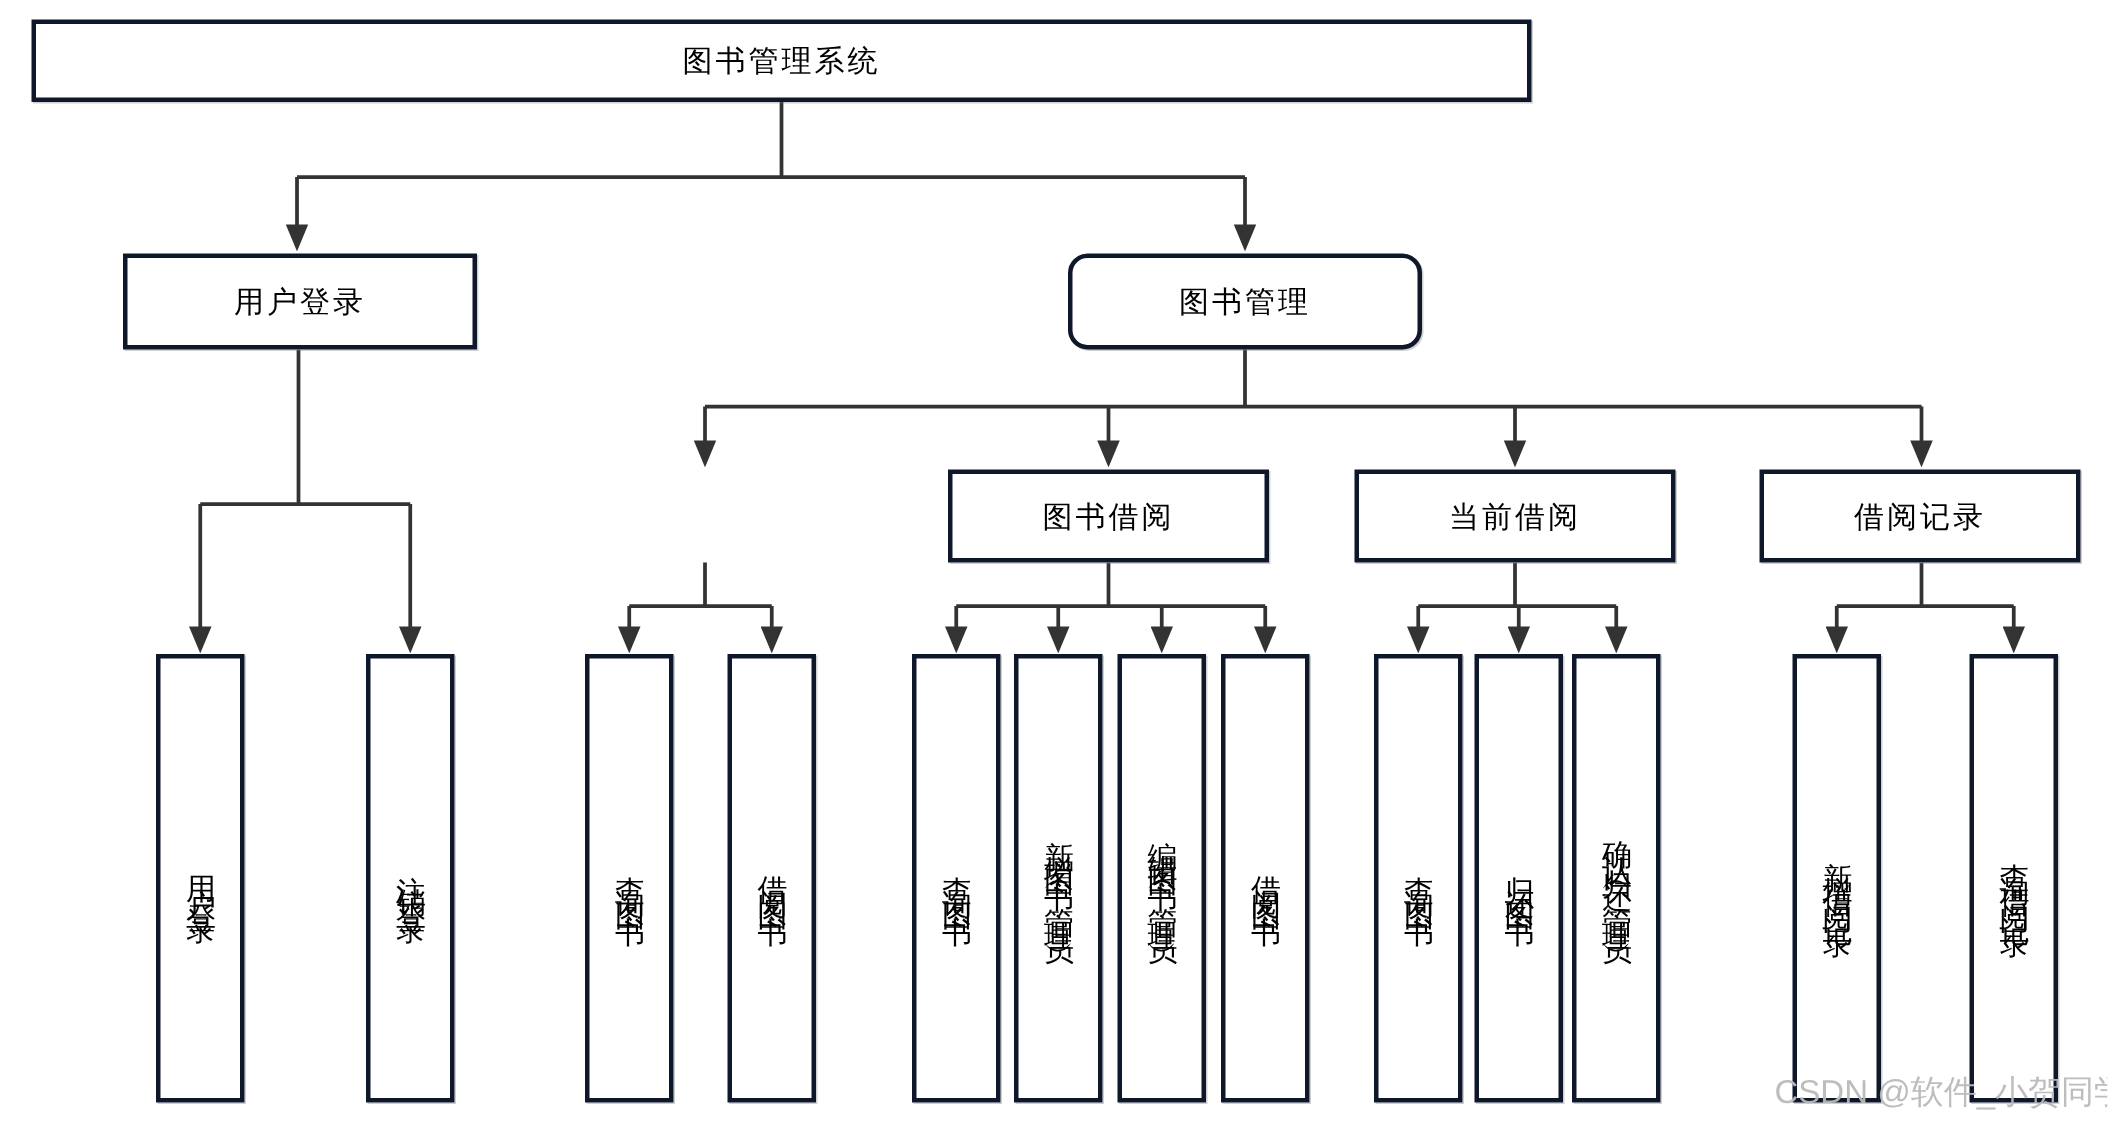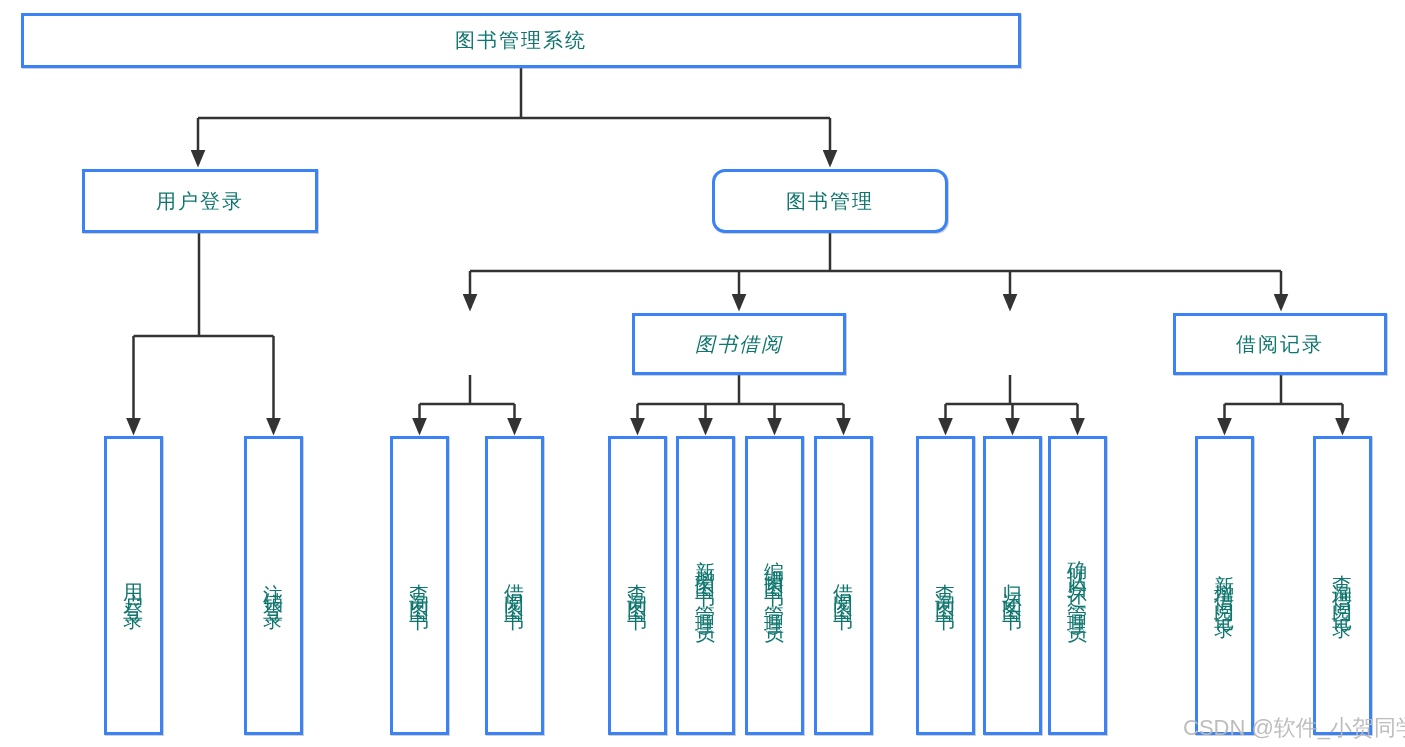--- a/index.html
+++ b/index.html
@@ -18,25 +18,25 @@
   .connectors {
     position: absolute;
     left: 0;
     top: 0;
     z-index: 1;
   }
   .box {
     position: absolute;
     box-sizing: border-box;
     background: #ffffff;
-    border: 3px solid #3b82f6;
+    border: 3px solid #0f172a;
     display: flex;
     align-items: center;
     justify-content: center;
-    color: #0f766e;
+    color: #000000;
     z-index: 2;
     box-shadow: 1px 1px 0 rgba(120,120,120,0.35);
   }
   .box .h-label {
     font-size: 20px;
     letter-spacing: 2px;
     white-space: nowrap;
   }
   .leaf .v-label {
     writing-mode: vertical-rl;
@@ -45,21 +45,21 @@
     line-height: 1;
     letter-spacing: 9px;
     white-space: nowrap;
   }
   
   .root-box   { left: 21px;   top: 13px;  width: 1000px; height: 55px; }
   .l2-a       { left: 82px;   top: 169px; width: 236px;  height: 64px; }
   .l2-b       { left: 712px;  top: 169px; width: 236px;  height: 64px; border-radius: 13px; }
   .l3         { top: 313px; width: 214px; height: 62px; }
   .l3-a { left: 363px; }
-  .l3-b { left: 632px; font-style: italic; }
+  .l3-b { left: 632px; }
   .l3-c { left: 903px; }
   .l3-d { left: 1173px; }
   .leaf       { top: 436px; width: 59px; height: 299px; }
   .lf-1  { left: 104px; }
   .lf-2  { left: 244px; }
   .lf-3  { left: 390px; }
   .lf-4  { left: 485px; }
   .lf-5  { left: 608px; }
   .lf-6  { left: 676px; }
   .lf-7  { left: 745px; }
@@ -146,20 +146,23 @@
   <div class="box l2-a">
     <span class="h-label">用户登录</span>
   </div>
   <div class="box l2-b">
     <span class="h-label">图书管理</span>
   </div>
 
   <div class="box l3 l3-b">
     <span class="h-label">图书借阅</span>
   </div>
+  <div class="box l3 l3-c">
+    <span class="h-label">当前借阅</span>
+  </div>
   <div class="box l3 l3-d">
     <span class="h-label">借阅记录</span>
   </div>
 
   <div class="box leaf lf-1">
     <span class="v-label">用户登录</span>
   </div>
   <div class="box leaf lf-2">
     <span class="v-label">注销登录</span>
   </div>

